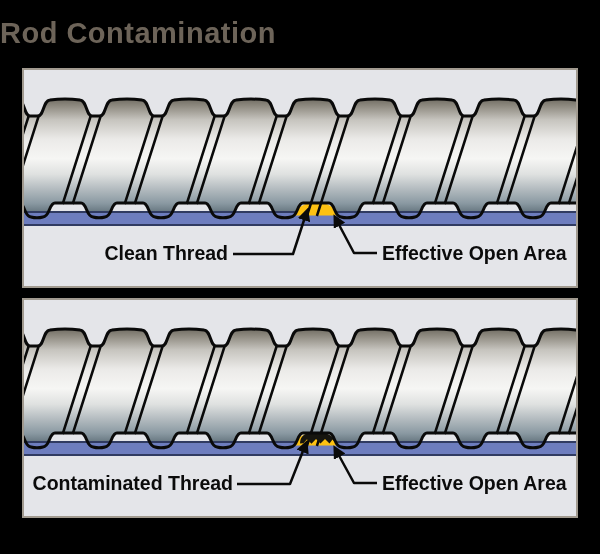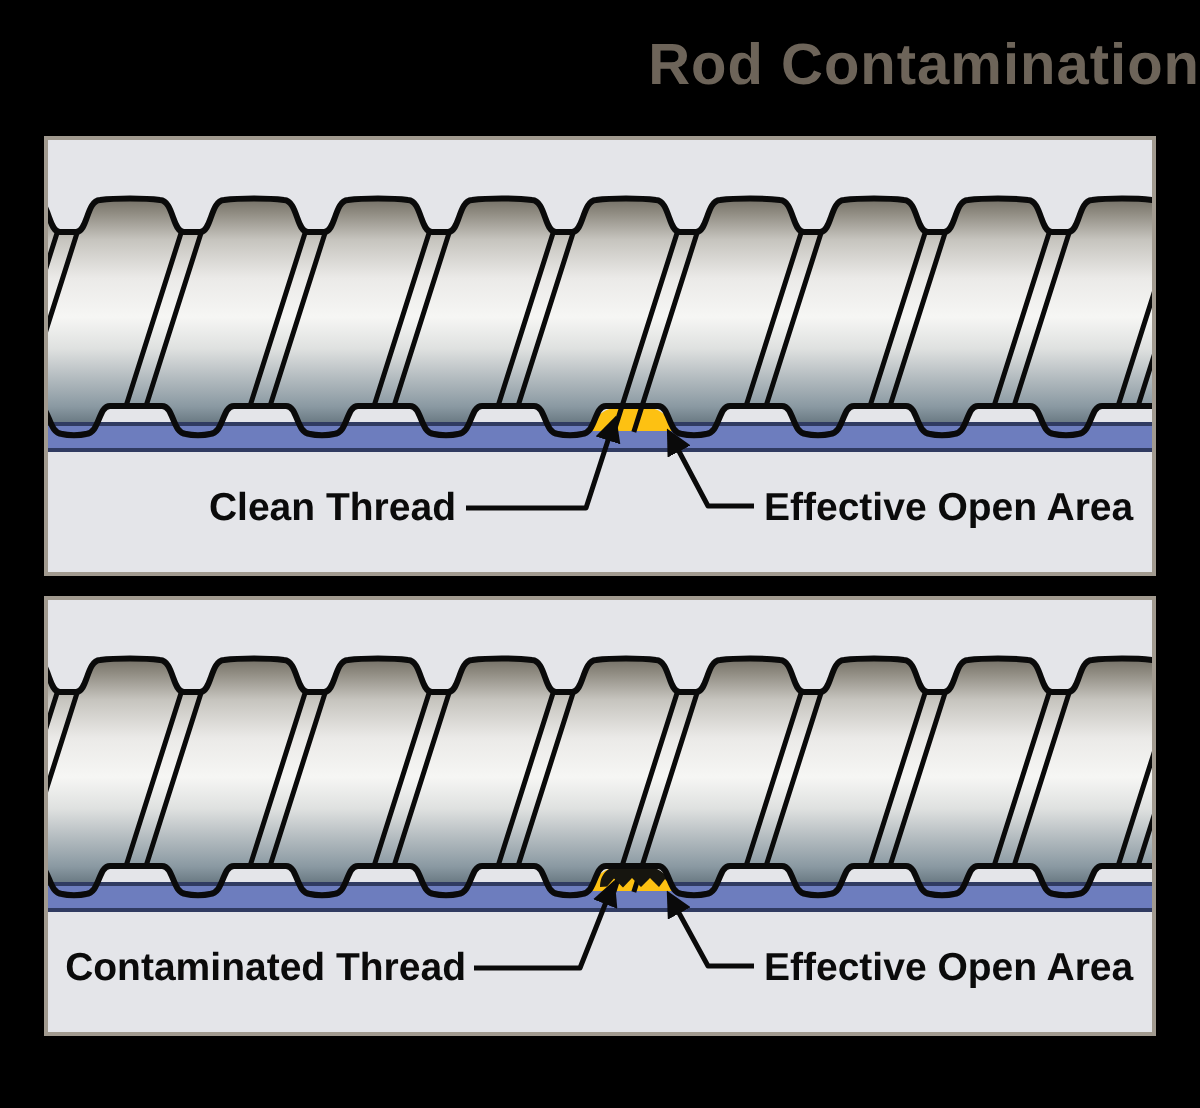--- a/index.html
+++ b/index.html
@@ -1,18 +1,18 @@
 <!DOCTYPE html>
 <html style="--page-bg: #000000; --panel-bg: #e4e5e9; --panel-border: #a19a8f; --title-text: #6d6459; --label-text: #0b0b0b; --outline: #0a0a0a; --bar-fill: #6d7dbe; --bar-stroke: #303b61; --open-area: #fdc112; --contamination: #16150f;"><head>
 <meta charset="utf-8">
 <style>
   html,body{margin:0;padding:0;background:#000;width:600px;height:554px;overflow:hidden;
     font-family:"Liberation Sans",sans-serif;}
   .stage{position:relative;width:600px;height:554px;background:var(--page-bg,#000);}
-  .title{position:absolute;left:0;top:17px;width:600px;text-align:right;
+  .title{position:absolute;left:0;top:17px;width:600px;text-align:left;
     font-size:29px;font-weight:bold;letter-spacing:.5px;color:var(--title-text,#6d655a);}
   .panel{position:absolute;left:22px;width:552px;height:216px;
     background:var(--panel-bg,#e5e6ea);border:2px solid var(--panel-border,#a29a8f);}
   .panel.p1{top:68px;}
   .panel.p2{top:298px;}
   svg.rod-svg{display:block;}
   .rod-base{stroke:none;}
   .mask{fill:var(--panel-bg,#e5e6ea);stroke:none;}
   .edge{fill:none;stroke:var(--outline,#0a0a0a);stroke-width:3;}
   .grooves{fill:none;stroke:var(--outline,#0a0a0a);stroke-width:2.5;}

